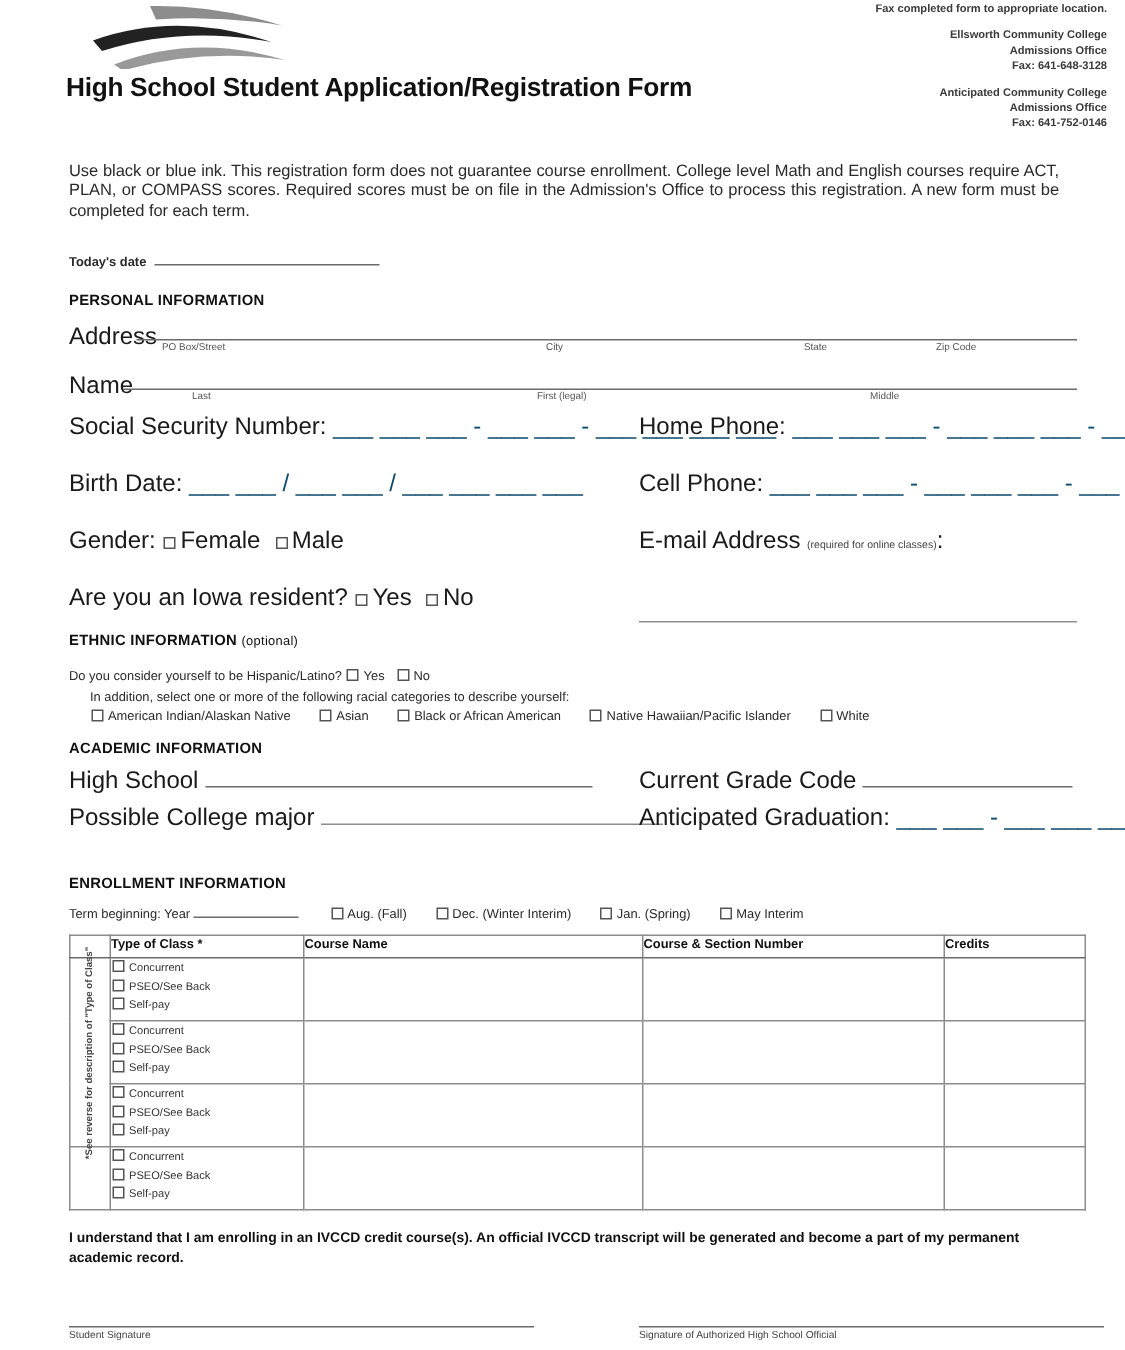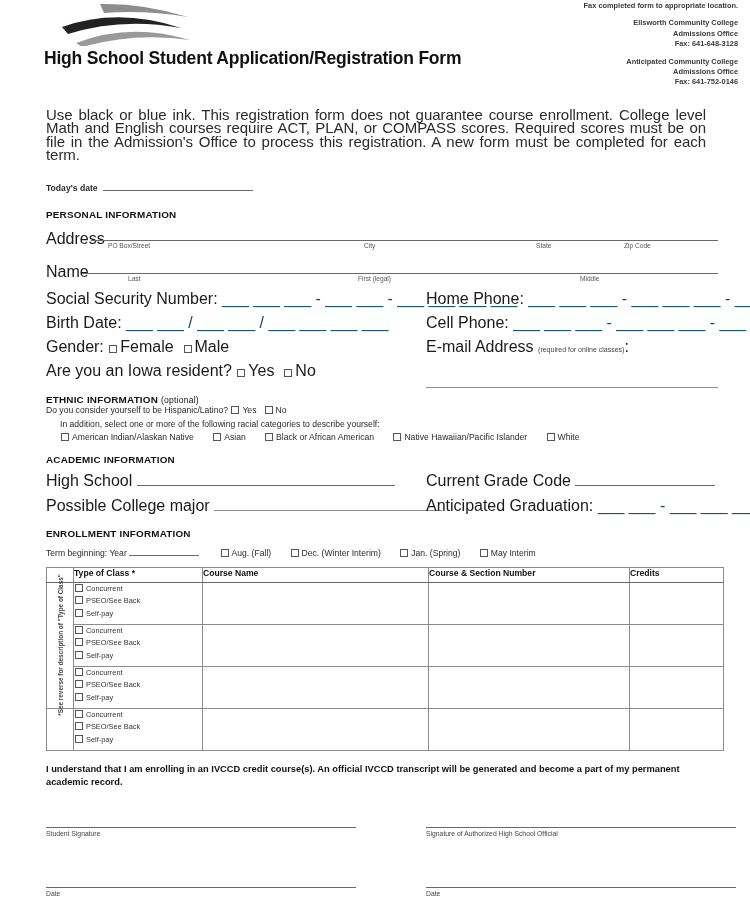--- a/index.html
+++ b/index.html
@@ -59,21 +59,21 @@
   }
   .addr-block .grp { margin-top: 7px; }
   .addr-block .grp:first-of-type { margin-top: 1px; }
 
   
   .body-area {
     position: relative;
     padding: 0 30px 0 46px;
   }
   .intro {
-    font-size: 15px;
+    font-size: 11px;
     line-height: 13.4px;
     text-align: justify;
     color: #2a2a2a;
     width: 660px;
     margin-top: 8px;
     letter-spacing: -0.05px;
   }
   .sec-head {
     font-size: 9.9px;
     font-weight: bold;
@@ -111,39 +111,39 @@
     top: 10px;
     height: 1px;
     background: #6a6a6a;
   }
   .subcap { position: absolute; top: 12px; font-size: 6.6px; color: #555; }
 
   
   .info-row {
     position: relative;
     height: 21px;
-    margin-top: 3px;
+    margin-top: 17px;
   }
   .col-l { position: absolute; left: 0; top: 0; white-space: nowrap; }
   .col-r { position: absolute; left: 380px; top: 0; white-space: nowrap; }
 
   .cb {
     display: inline-block;
     width: 6px;
     height: 6px;
     border: 1px solid #555;
     margin: 0 3px 0 1px;
     vertical-align: -1px;
     background: #fff;
   }
 
   .dots { letter-spacing: 0px; color: #0c4a6e; }
 
   
-  .eth-q { margin-top: 0; }
+  .eth-q { margin-top: 12px; }
   .eth-sub { margin-top: 4px; margin-left: 14px; }
   .eth-opts { margin-top: 3px; margin-left: 14px; white-space: nowrap; }
   .eth-opts .opt { margin-right: 16px; }
 
   
   .acad-row { position: relative; height: 23px; margin-top: 7px; }
 
   
   .term-row { margin-top: 6px; white-space: nowrap; }
   .term-row .opt { margin-right: 16px; }
@@ -373,21 +373,21 @@
         <span>Possible College major</span>
         <span class="rule-thin" style="display:inline-block;width:228px;height:10px"></span>
       </span>
       <span class="col-r">
         <span>Anticipated Graduation:</span>
         <span class="dots">___ ___ - ___ ___ ___ ___</span>
         
       </span>
     </div>
 
-    <div class="sec-head" style="margin-top:8px">ENROLLMENT INFORMATION</div>
+    <div class="sec-head" style="margin-top:24px">ENROLLMENT INFORMATION</div>
 
     <div class="row term-row">
       <span>Term beginning: Year</span>
       <span class="rule" style="width:70px;height:10px;margin-right:18px"></span>
       <span class="opt"><span class="cb"></span><span>Aug. (Fall)</span></span>
       <span class="opt"><span class="cb"></span><span>Dec. (Winter Interim)</span></span>
       <span class="opt"><span class="cb"></span><span>Jan. (Spring)</span></span>
       <span class="opt"><span class="cb"></span><span>May Interim</span></span>
     </div>
 

